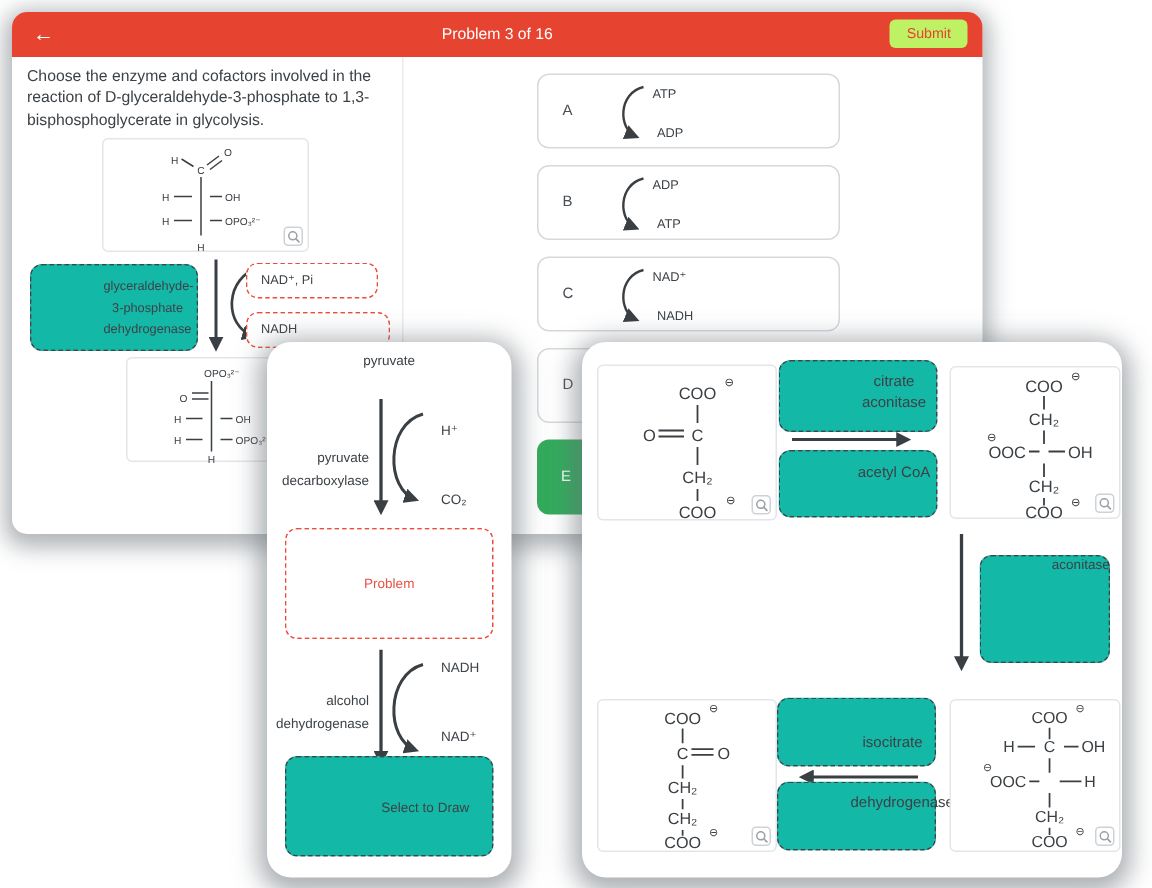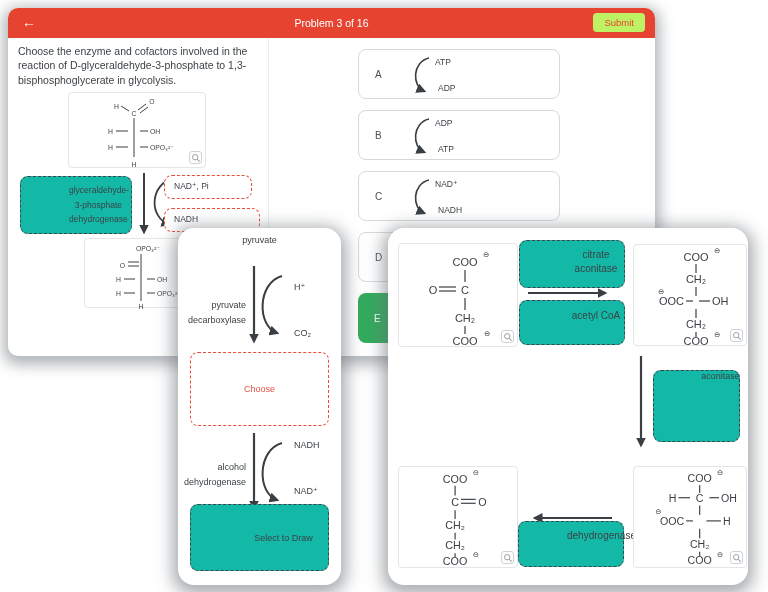--- a/index.html
+++ b/index.html
@@ -201,21 +201,21 @@
       <path d="M44,10 C19,17 19,60 39,67" stroke-width="2" marker-end="url(#ah)"></path>
     </svg>
     <span class="rxn-in" style="left:116px; top:54px;">H⁺</span>
     <span class="rxn-out" style="left:116px; top:100px;">CO₂</span>
     <div class="enz-lbl" style="top:70px;">
       <div>pyruvate</div>
       <div>decarboxylase</div>
     </div>
 
     <div class="dash-r draw-box">
-      <span>Choose</span>
+      <span>Problem</span>
     </div>
 
     <svg class="arrow abs" style="left:60px; top:205px;" width="48" height="84" viewBox="0 0 48 84">
       <line x1="16" y1="0" x2="16" y2="75" stroke-width="2.2" marker-end="url(#ah)"></line>
       <path d="M44,10 C19,17 19,60 39,67" stroke-width="2" marker-end="url(#ah)"></path>
     </svg>
     <span class="rxn-in" style="left:116px; top:212px;">NADH</span>
     <span class="rxn-out" style="left:116px; top:258px;">NAD⁺</span>
     <div class="enz-lbl" style="top:232px;">
       <div>alcohol</div>
@@ -314,20 +314,23 @@
         <text x="74" y="92" class="chg">⊖</text>
       </svg>
       <span class="mag">
         <svg width="10" height="10" viewBox="0 0 10 10">
             <circle cx="4.2" cy="4.2" r="2.7" fill="none" stroke="#9aa0a6" stroke-width="1"></circle>
             <line x1="6.3" y1="6.3" x2="8.6" y2="8.6" stroke="#9aa0a6" stroke-width="1.1"></line>
           </svg>
       </span>
     </div>
 
+    <div class="dash-k cit-enz iso-box">
+      <div>isocitrate</div>
+    </div>
     <svg class="arrow abs" style="left:138px; top:285px;" width="88" height="10" viewBox="0 0 88 10">
       <line x1="86" y1="5" x2="9" y2="5" stroke-width="2" marker-end="url(#ah)"></line>
     </svg>
     <div class="dash-k cit-enz dehy-box">
       <div>dehydrogenase</div>
     </div>
 
     <div class="sbox" style="left:245px; top:238px; width:114px; height:102px;">
       <svg class="st st-lg" width="114" height="102" viewBox="0 0 118 104">
         <text x="68" y="15" text-anchor="middle">COO</text>

